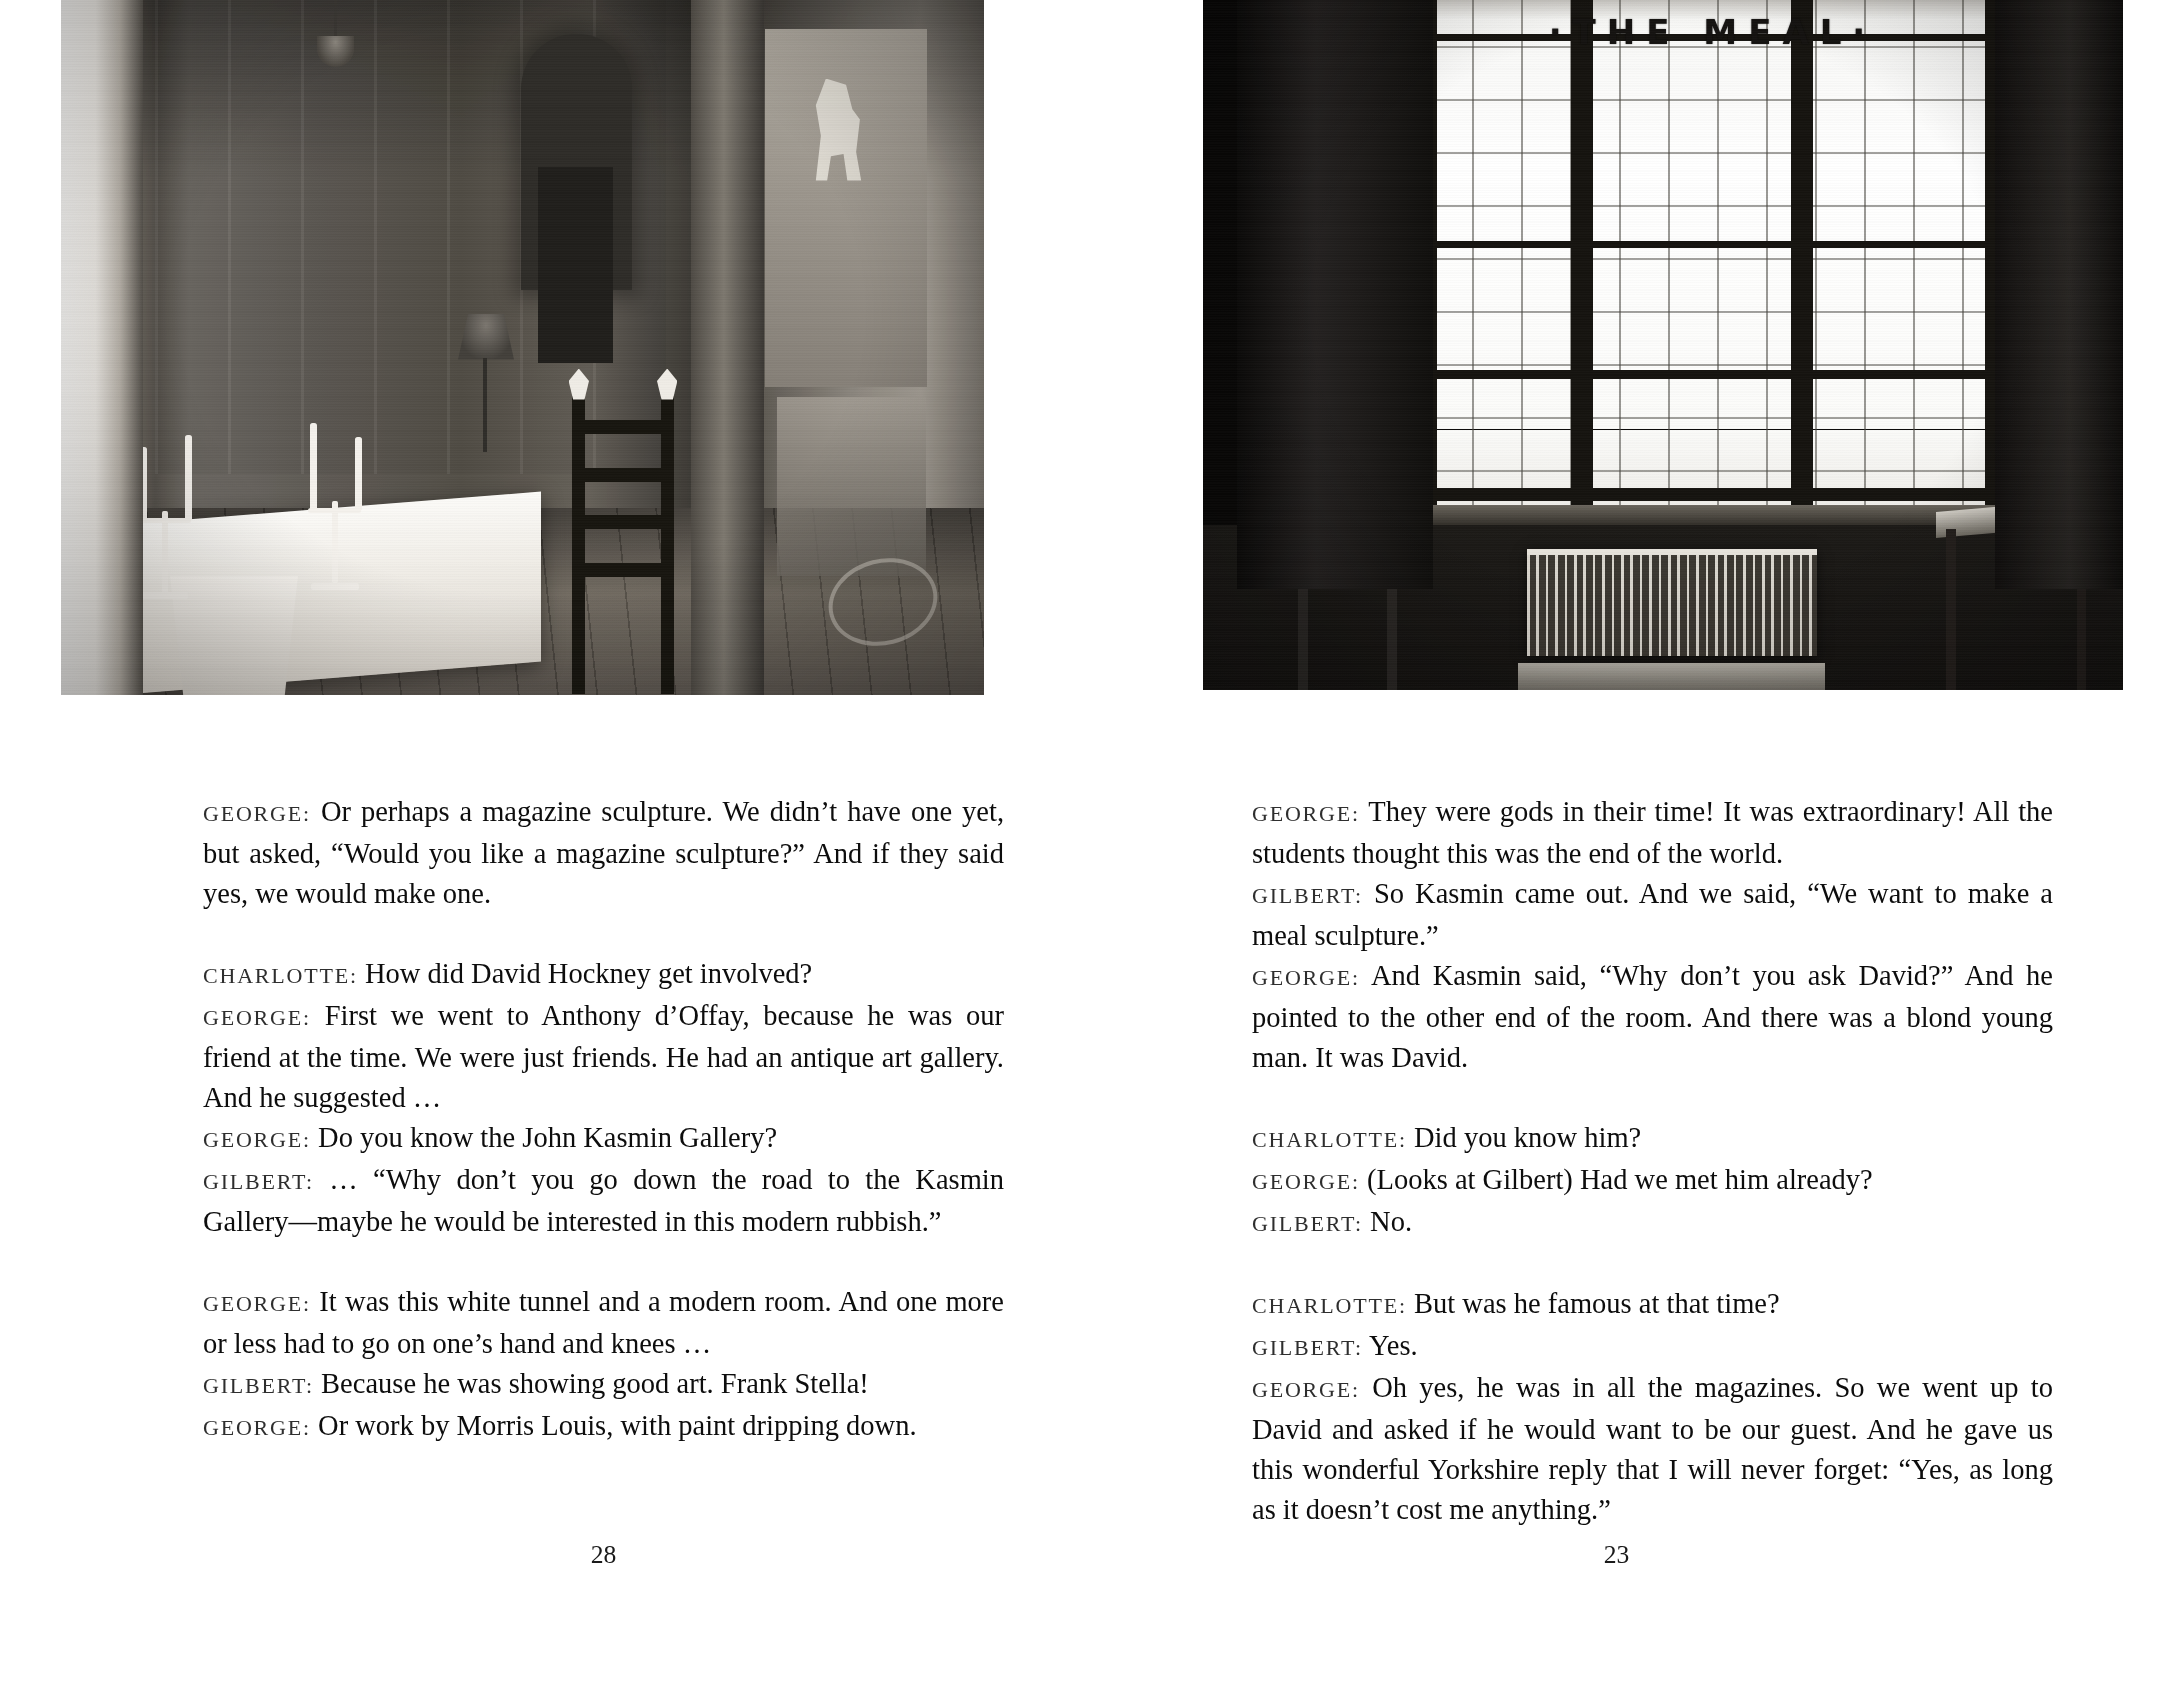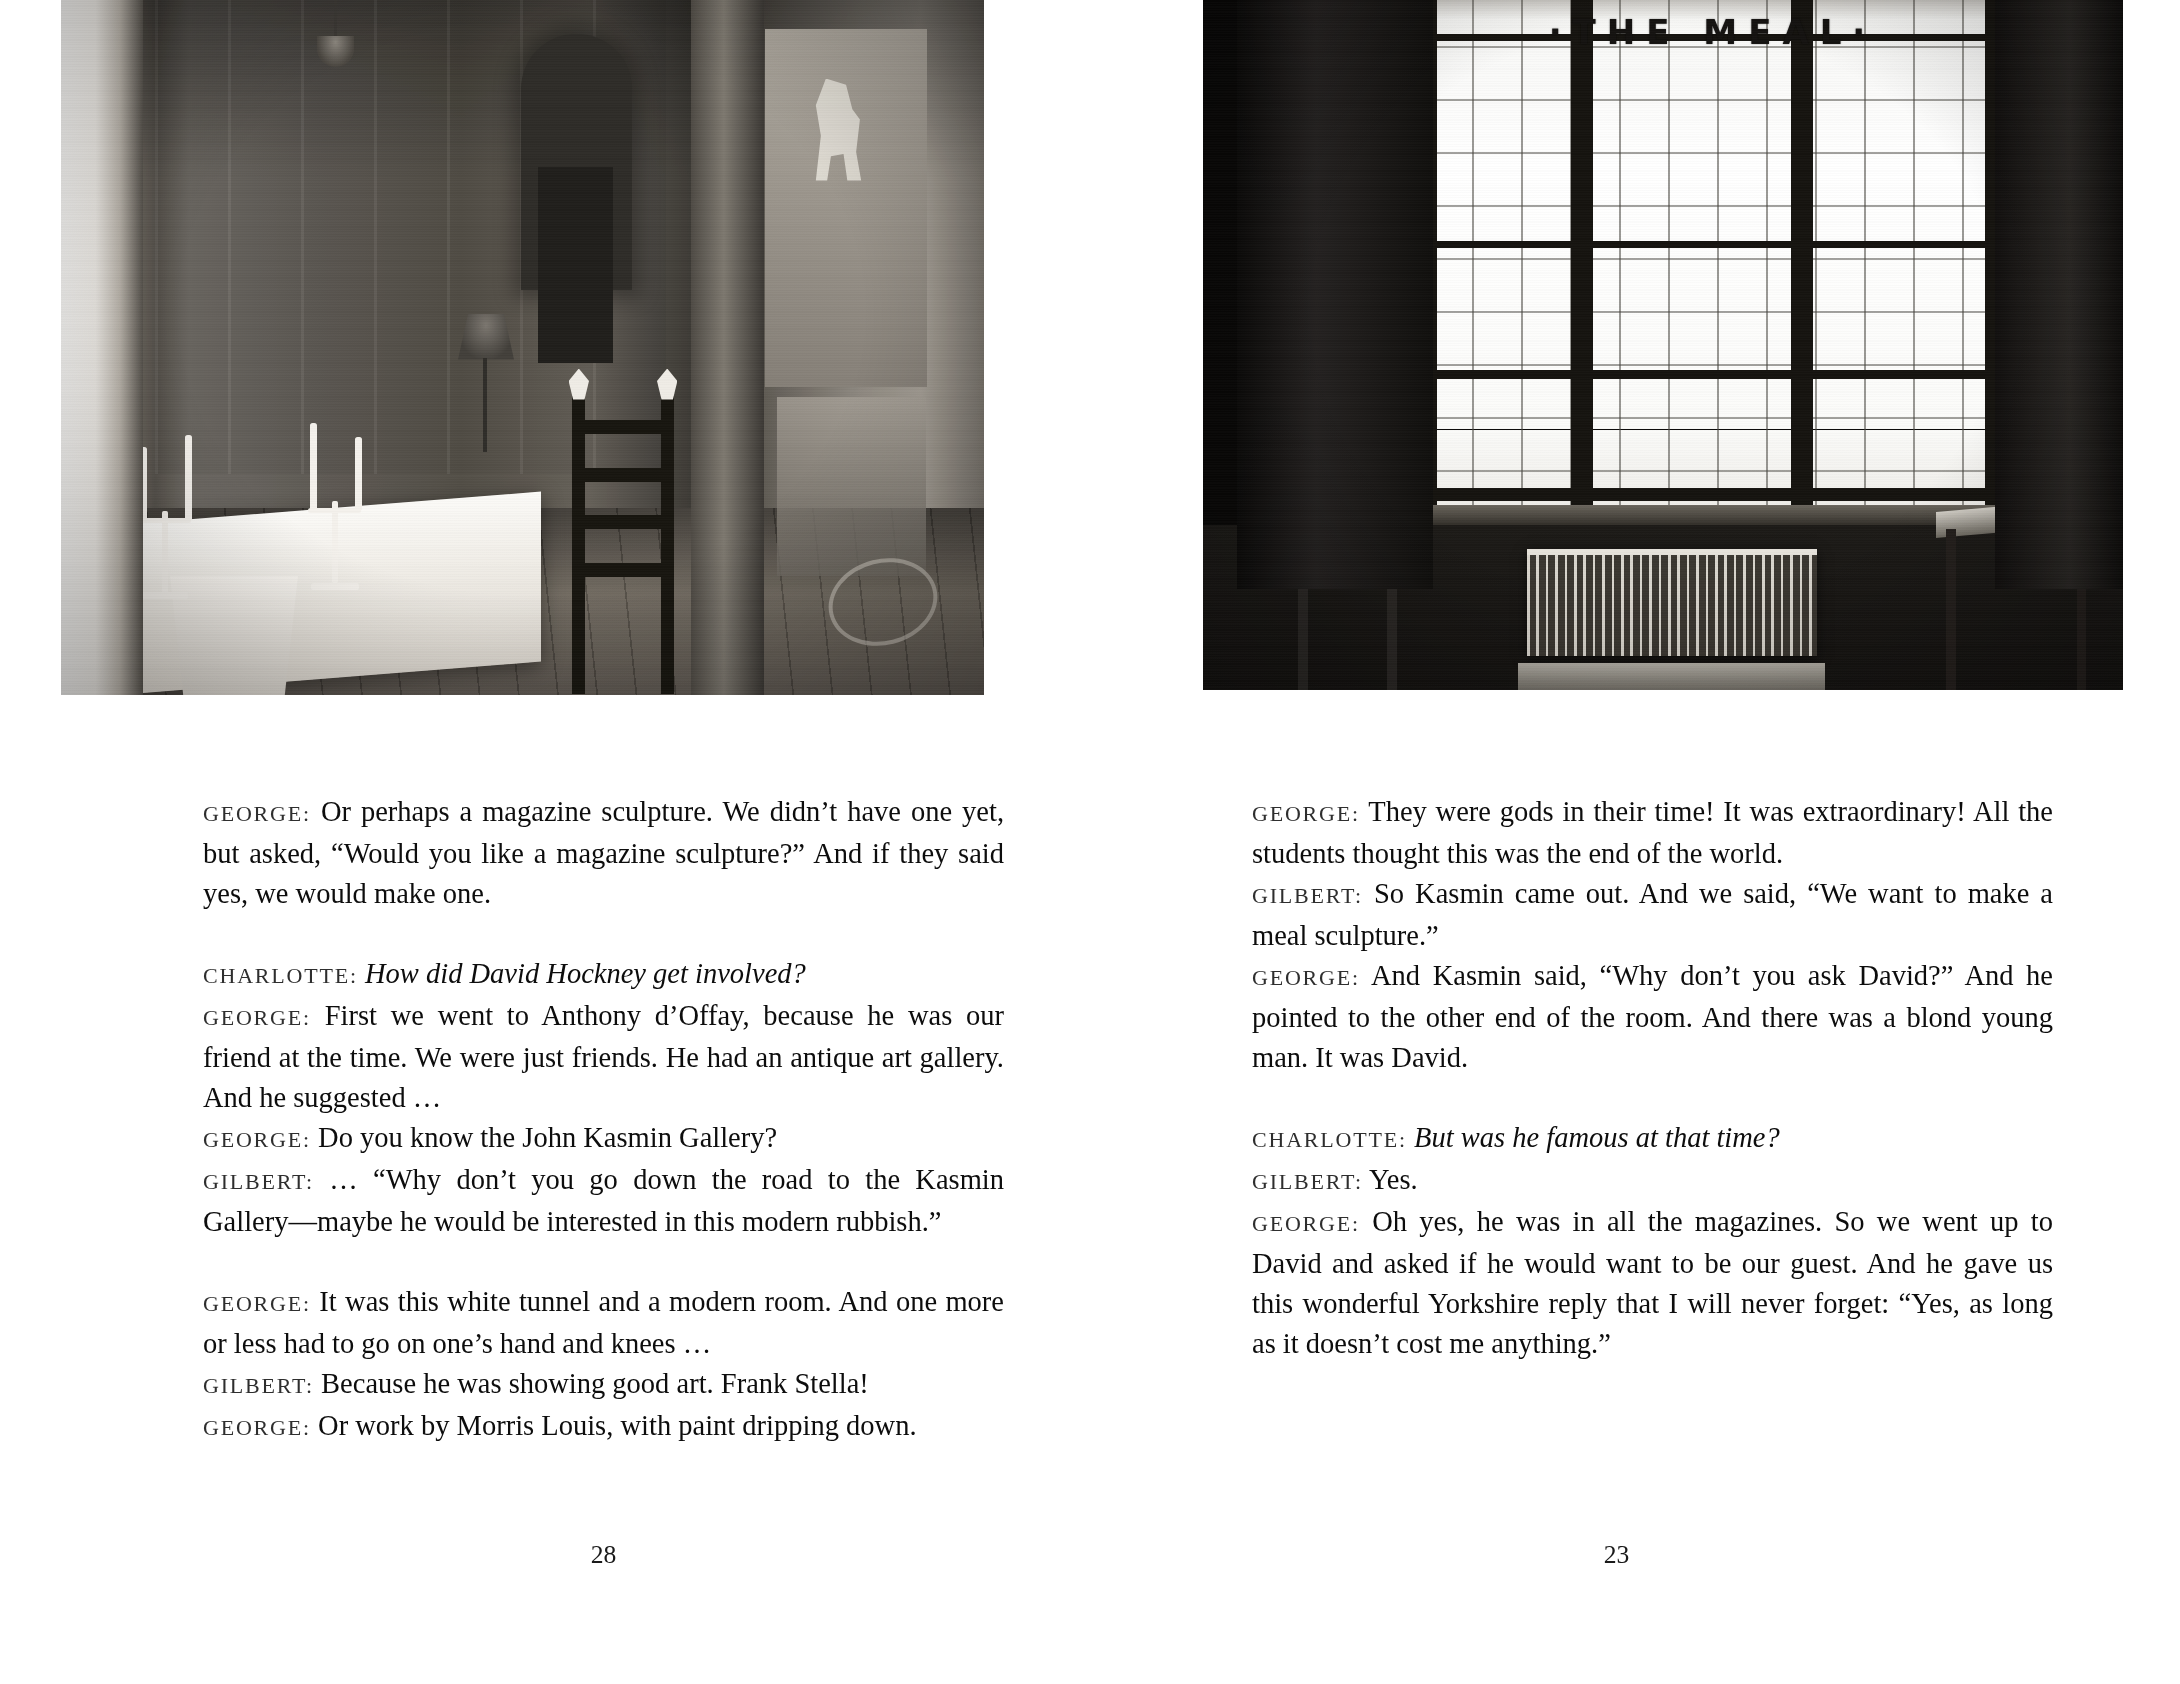--- a/index.html
+++ b/index.html
@@ -281,21 +281,21 @@
 
   .line { margin: 0; }
 
   .spk {
     font-family: "Liberation Serif", "DejaVu Serif", serif;
     font-size: 22px;
     letter-spacing: 1.8px;
     color: #2e2e2e;
     white-space: nowrap;
   }
-  .it { font-style: italic; }
+  .it { }
 
   .folio {
     position: absolute;
     top: 1540px;
     width: 801px;
     text-align: center;
     font-size: 25.6px;
     color: #1a1a1a;
   }
   .folio-left  { left: 203px; }
@@ -426,20 +426,25 @@
   </div>
 
   <div class="col col-right">
 
     <div class="block">
       <p class="line"><span class="spk">GEORGE:</span> <span>They were gods in their time! It was extraordinary! All the students thought this was the end of the world.</span></p>
       <p class="line"><span class="spk">GILBERT:</span> <span>So Kasmin came out. And we said, “We want to make a meal sculpture.”</span></p>
       <p class="line"><span class="spk">GEORGE:</span> <span>And Kasmin said, “Why don’t you ask David?” And he pointed to the other end of the room. And there was a blond young man. It was David.</span></p>
     </div>
 
+    <div class="block gap">
+      <p class="line"><span class="spk">CHARLOTTE:</span> <span class="it">Did you know him?</span></p>
+      <p class="line"><span class="spk">GEORGE:</span> <span class="it">(Looks at Gilbert)</span><span> Had we met him already?</span></p>
+      <p class="line"><span class="spk">GILBERT:</span> <span>No.</span></p>
+    </div>
 
     <div class="block gap">
       <p class="line"><span class="spk">CHARLOTTE:</span> <span class="it">But was he famous at that time?</span></p>
       <p class="line"><span class="spk">GILBERT:</span> <span>Yes.</span></p>
       <p class="line"><span class="spk">GEORGE:</span> <span>Oh yes, he was in all the magazines. So we went up to David and asked if he would want to be our guest. And he gave us this wonderful Yorkshire reply that I will never forget: “Yes, as long as it doesn’t cost me anything.”</span></p>
     </div>
 
   </div>
 
   <div class="folio folio-left">28</div>

